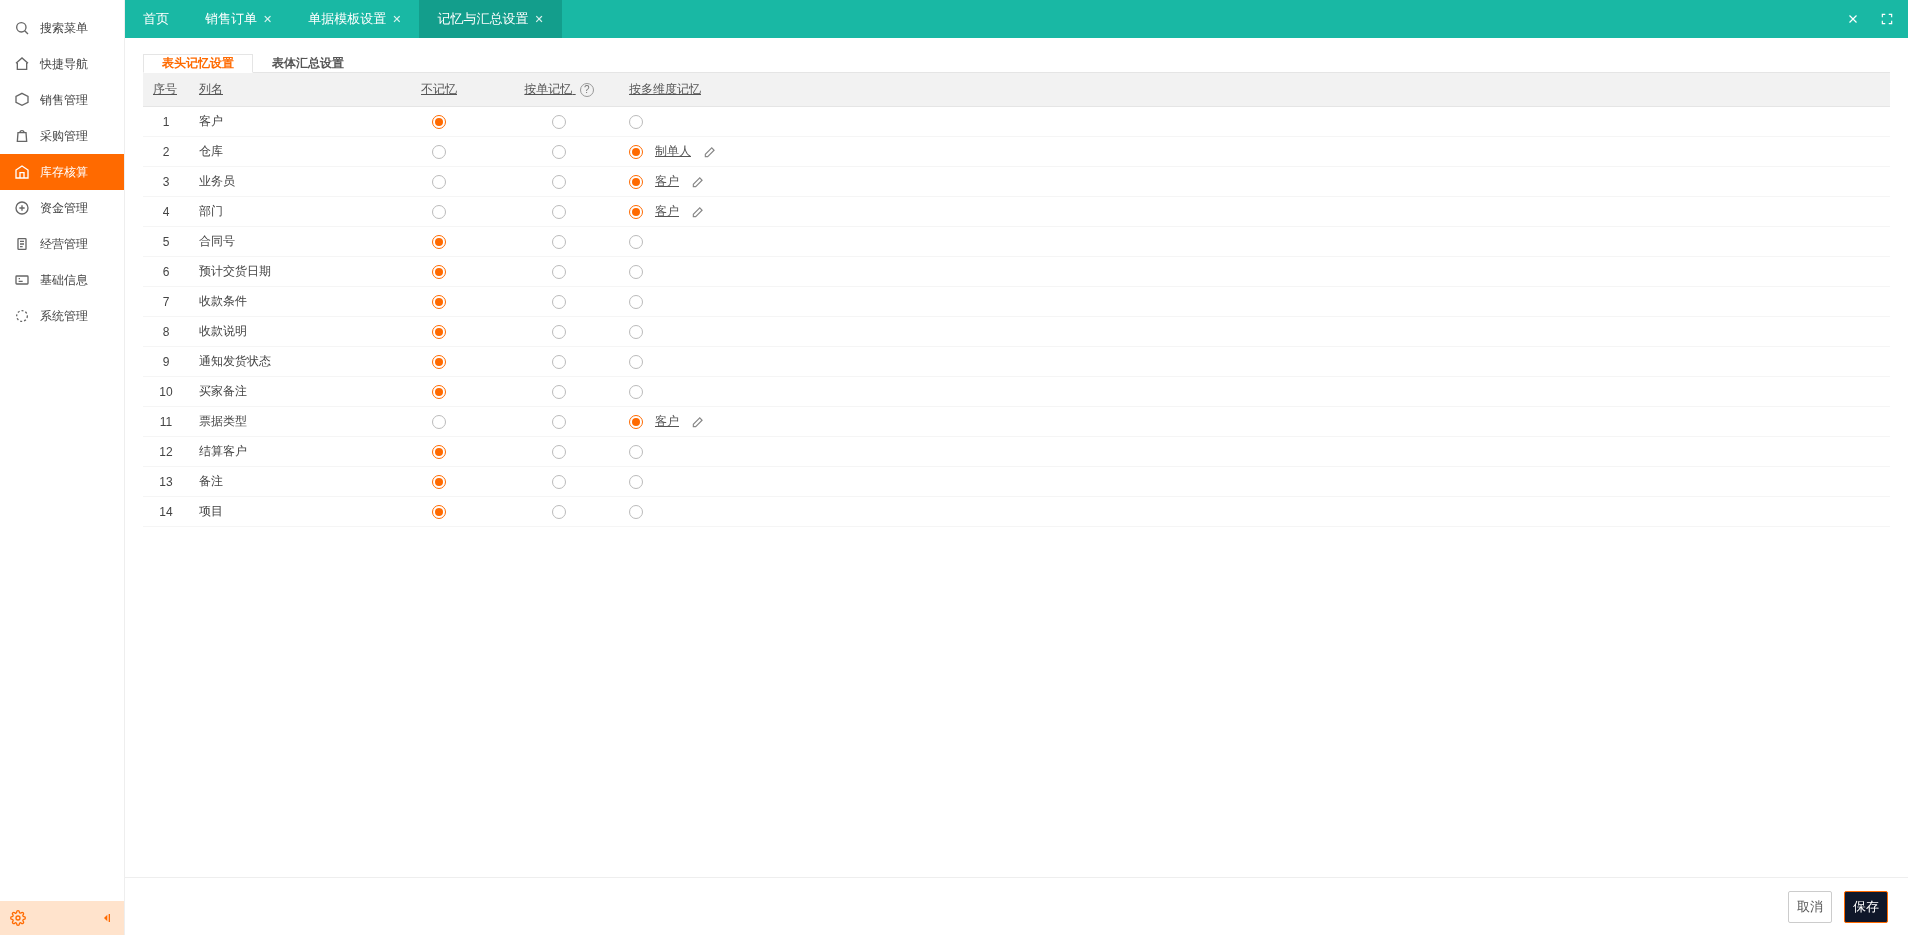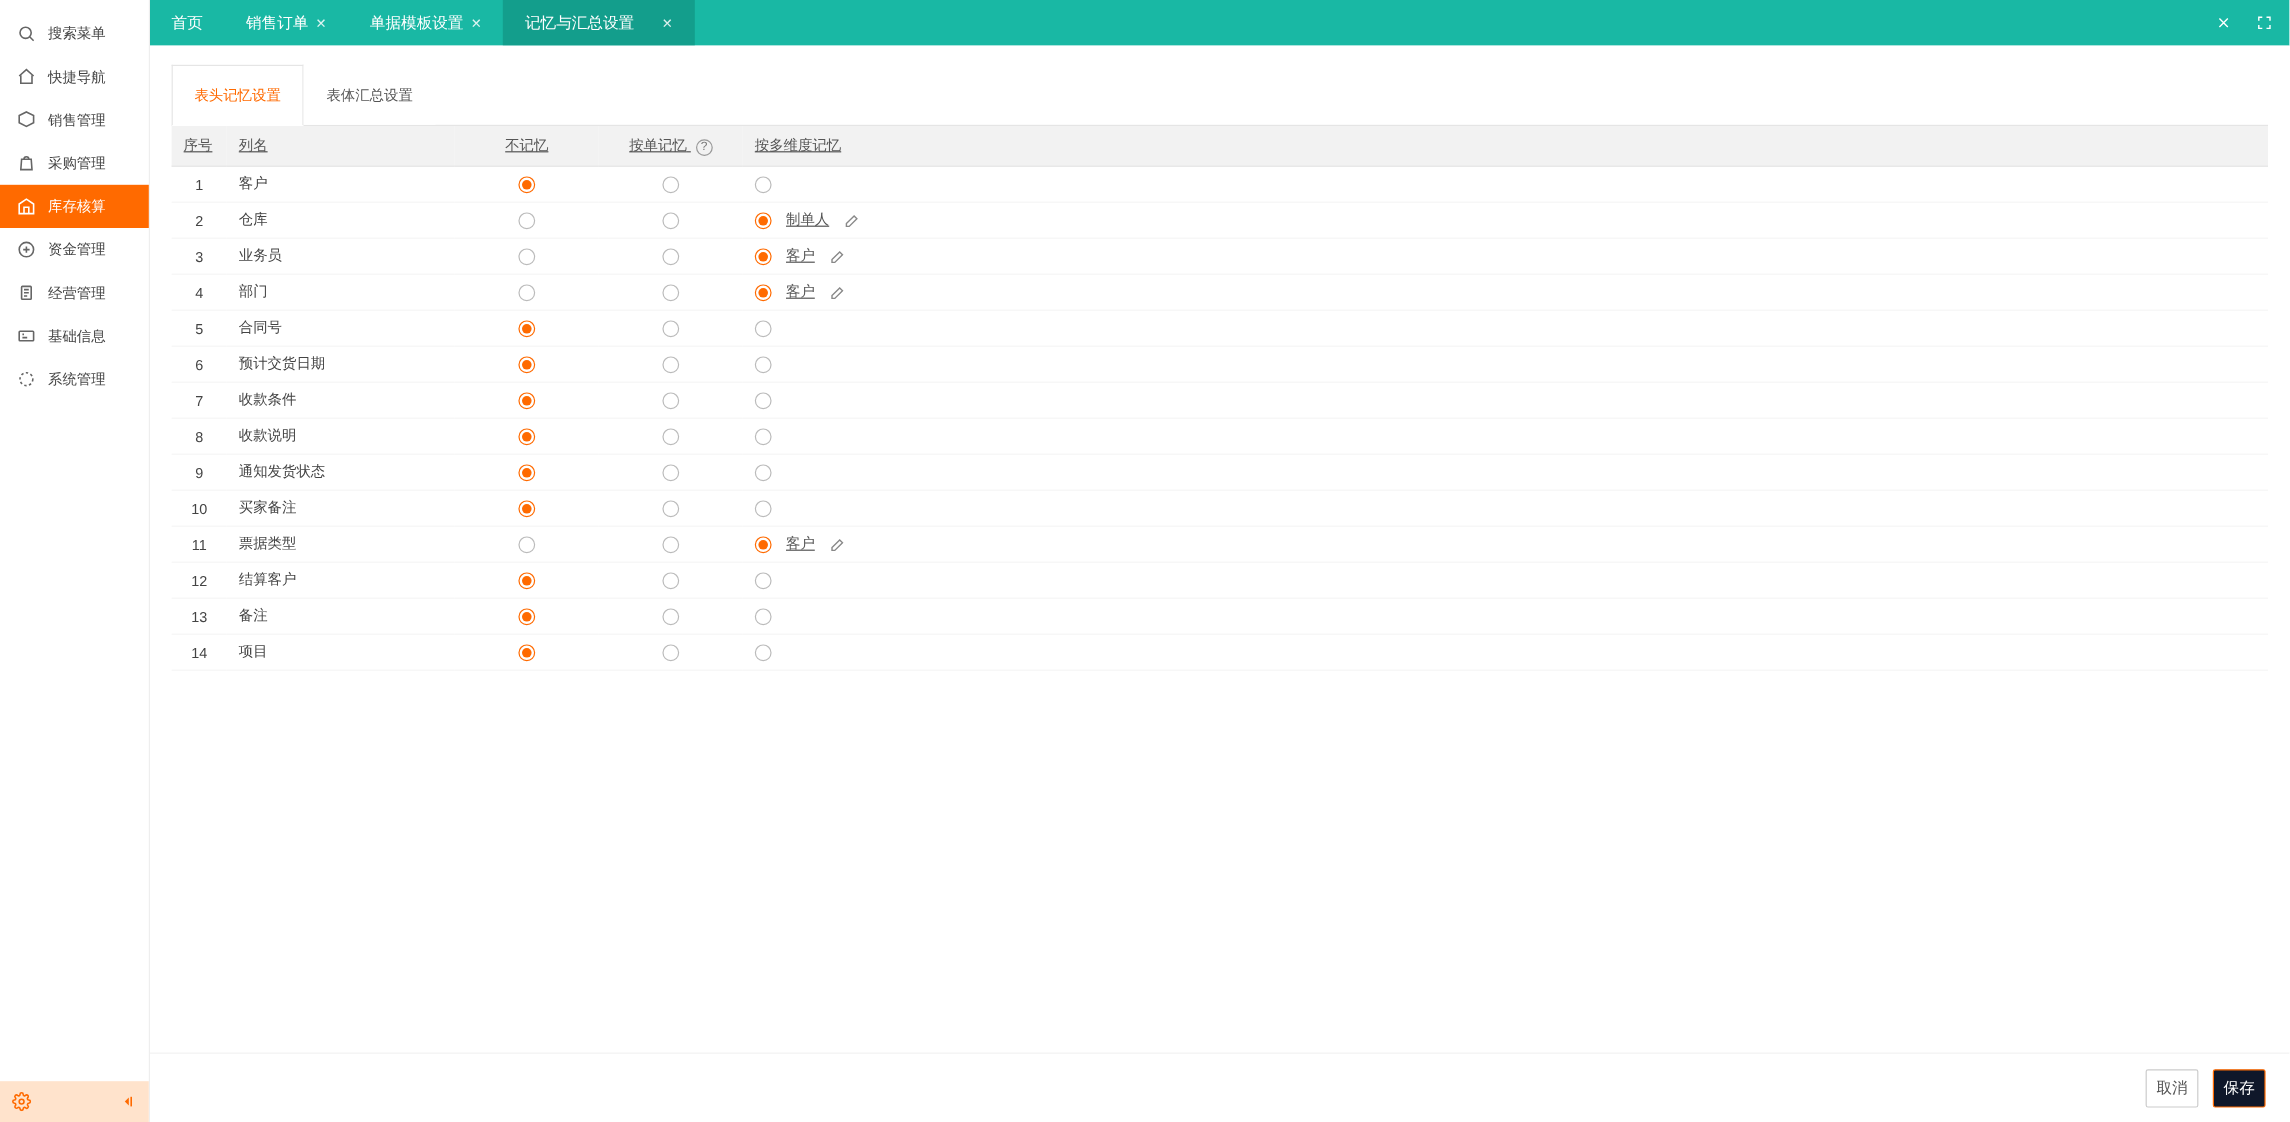--- a/index.html
+++ b/index.html
@@ -18,28 +18,28 @@
   .sidebar-bottom { position:absolute; bottom:0; left:0; width:100%; height:34px; background:#ffe3cc; display:flex; align-items:center; justify-content:space-between; padding:0 10px; }
   .sidebar-bottom .icon { color:#ff6a00; width:16px; height:16px; }
 
   
   .main { flex:1; display:flex; flex-direction:column; min-width:0; }
 
   
   .tabs { height: 38px; background:#19b8a4; display:flex; align-items:stretch; color:#fff; position:relative; }
   .tab { display:flex; align-items:center; padding:0 18px; font-size:13px; cursor:pointer; position:relative; }
   .tab .close { margin-left:6px; font-size:11px; opacity:.85; }
-  .tab.active { background:#139e8c;gap:17px; }
+  .tab.active { background:#139e8c; }
   .tabs-controls { margin-left:auto; display:flex; align-items:center; padding:0 8px; gap:8px; }
   .tabs-controls .ctl { width:26px; height:26px; display:inline-flex; align-items:center; justify-content:center; cursor:pointer; }
 
   
   .content { flex:1; background:#fff; padding:16px 18px 0 18px; position:relative; min-height:0; }
   .inner-tabs { display:flex; border-bottom:1px solid #e5e5e5; }
-  .inner-tab { padding:16px 18px; border:1px solid transparent; border-bottom:none; font-size:12px; color:#555; cursor:pointer; background:#fff; }
+  .inner-tab { padding:0 18px; border:1px solid transparent; border-bottom:none; font-size:12px; color:#555; cursor:pointer; background:#fff;font-weight:bold; }
   .inner-tab.active { color:#ff6a00; border-color:#e5e5e5; border-bottom:1px solid #fff; margin-bottom:-1px; }
 
   .current-setting { padding:14px 4px 10px; font-size:12px; color:#555; }
 
   
   .table { width:100%; border-collapse:collapse; table-layout:fixed; }
   .table thead th { background:#f2f2f2; text-align:left; font-weight:normal; color:#555; font-size:12px; padding:8px 10px; border-bottom:1px solid #e5e5e5;text-decoration:underline; }
   .table tbody td { padding:6px 10px; font-size:12px; color:#444; border-bottom:1px solid #f5f5f5; vertical-align:middle; }
   .col-index { width:46px; text-align:center; }
   .col-name { width:190px; }

